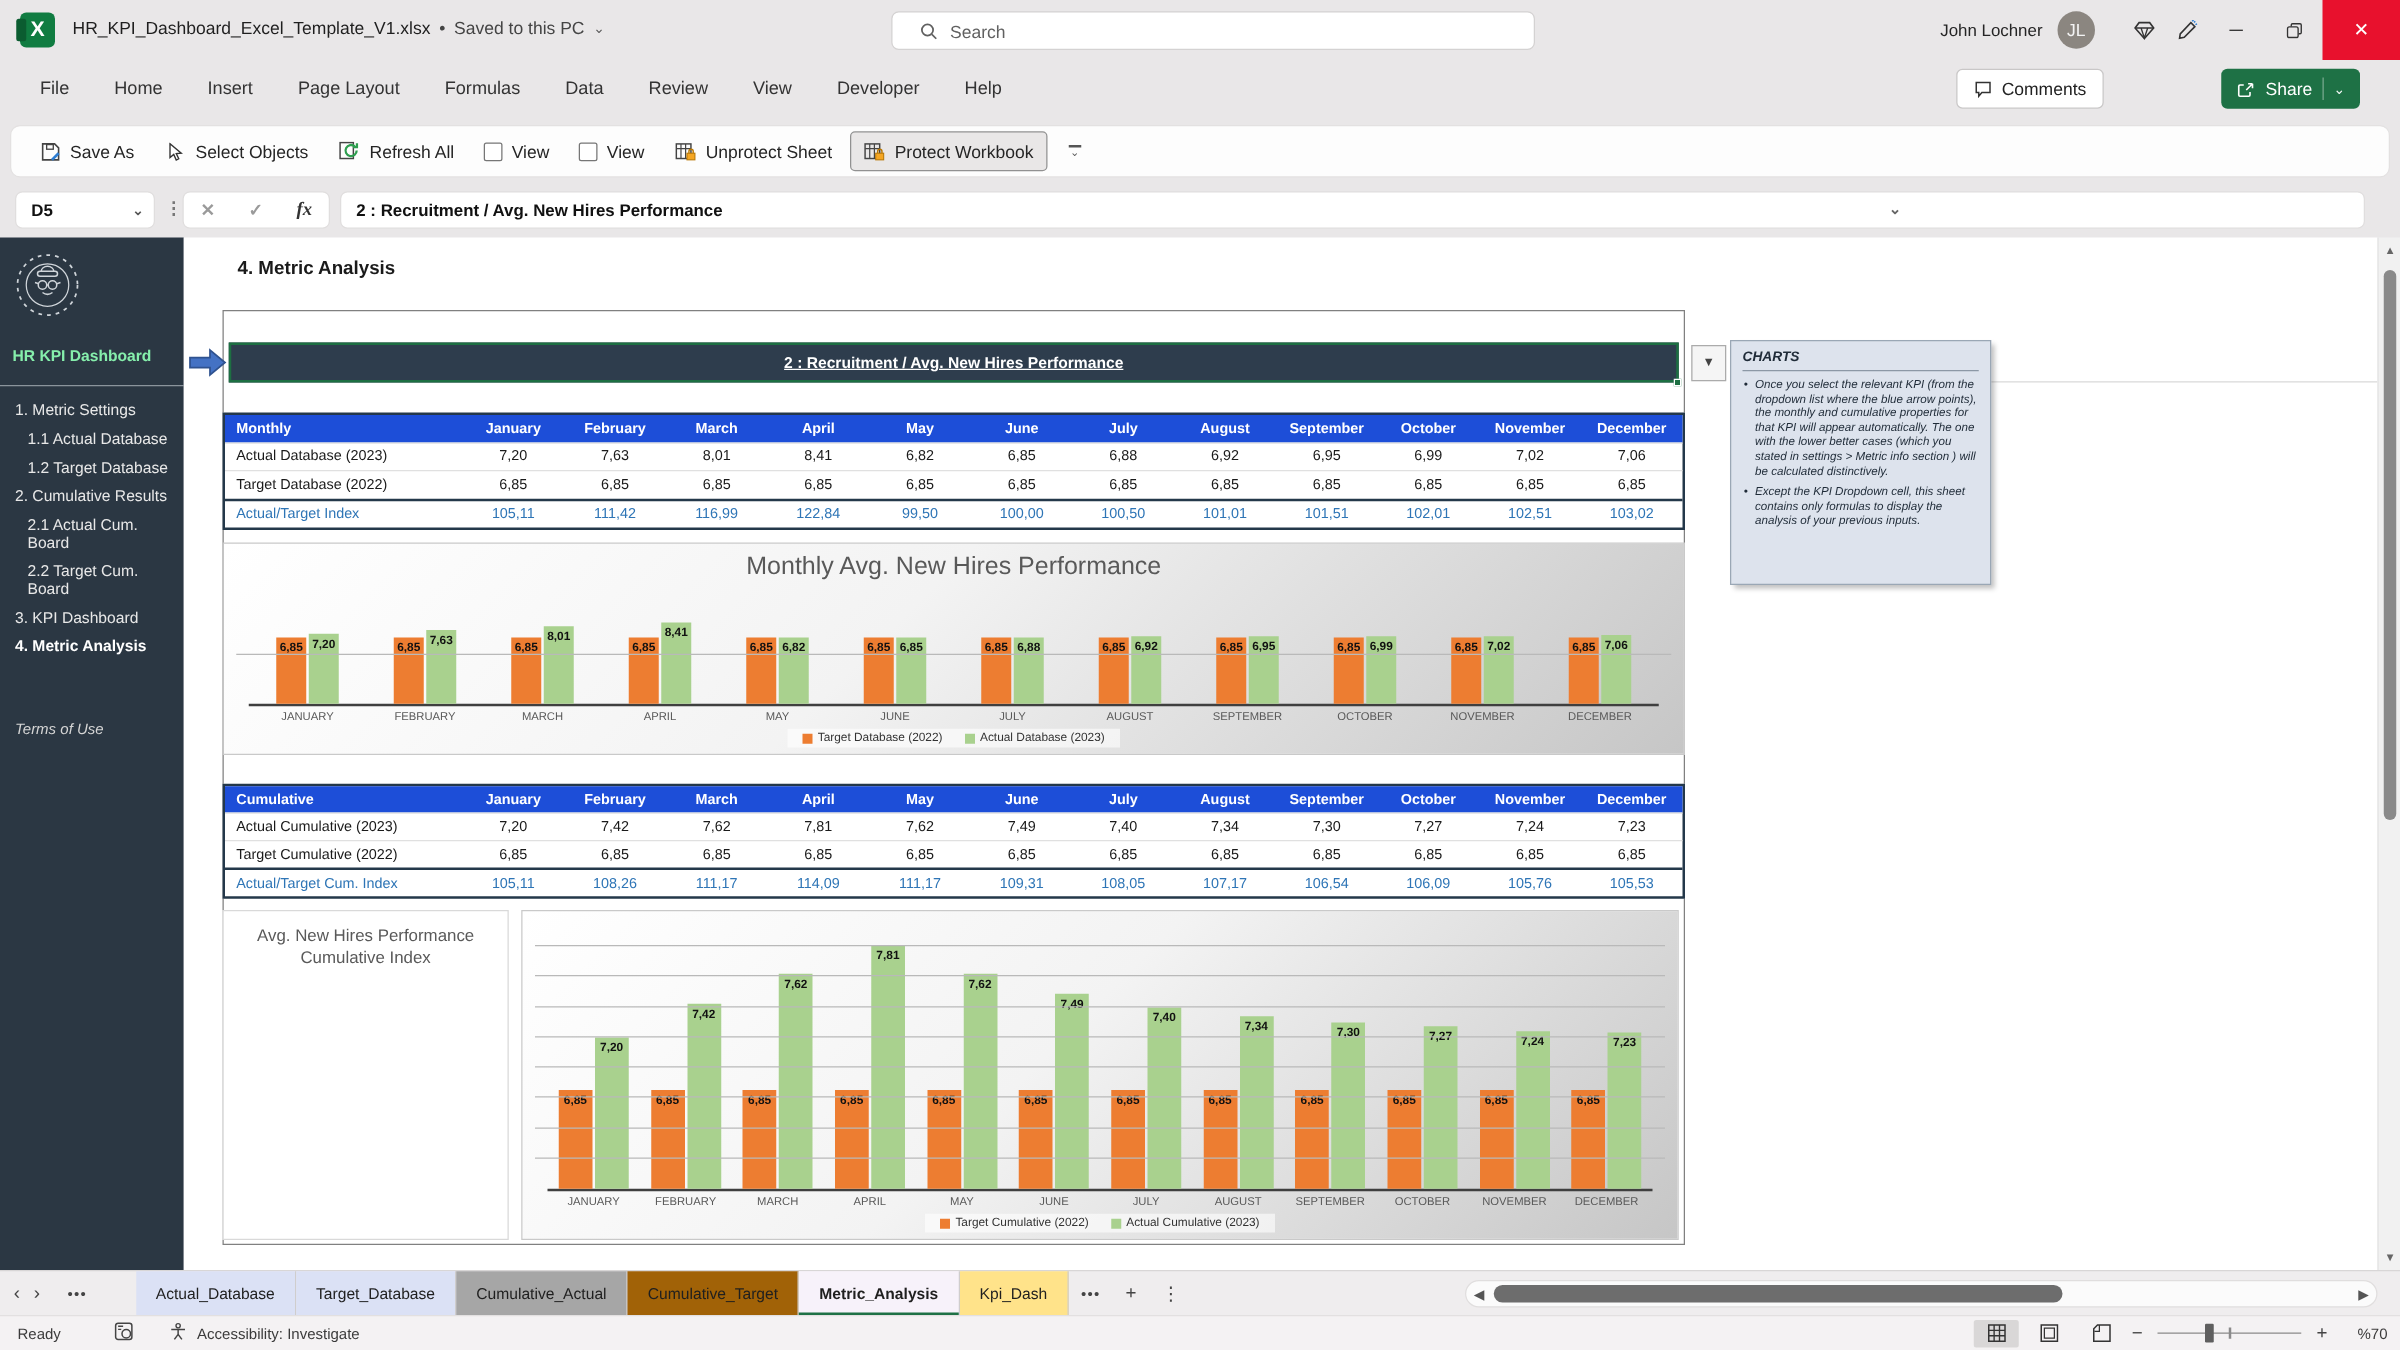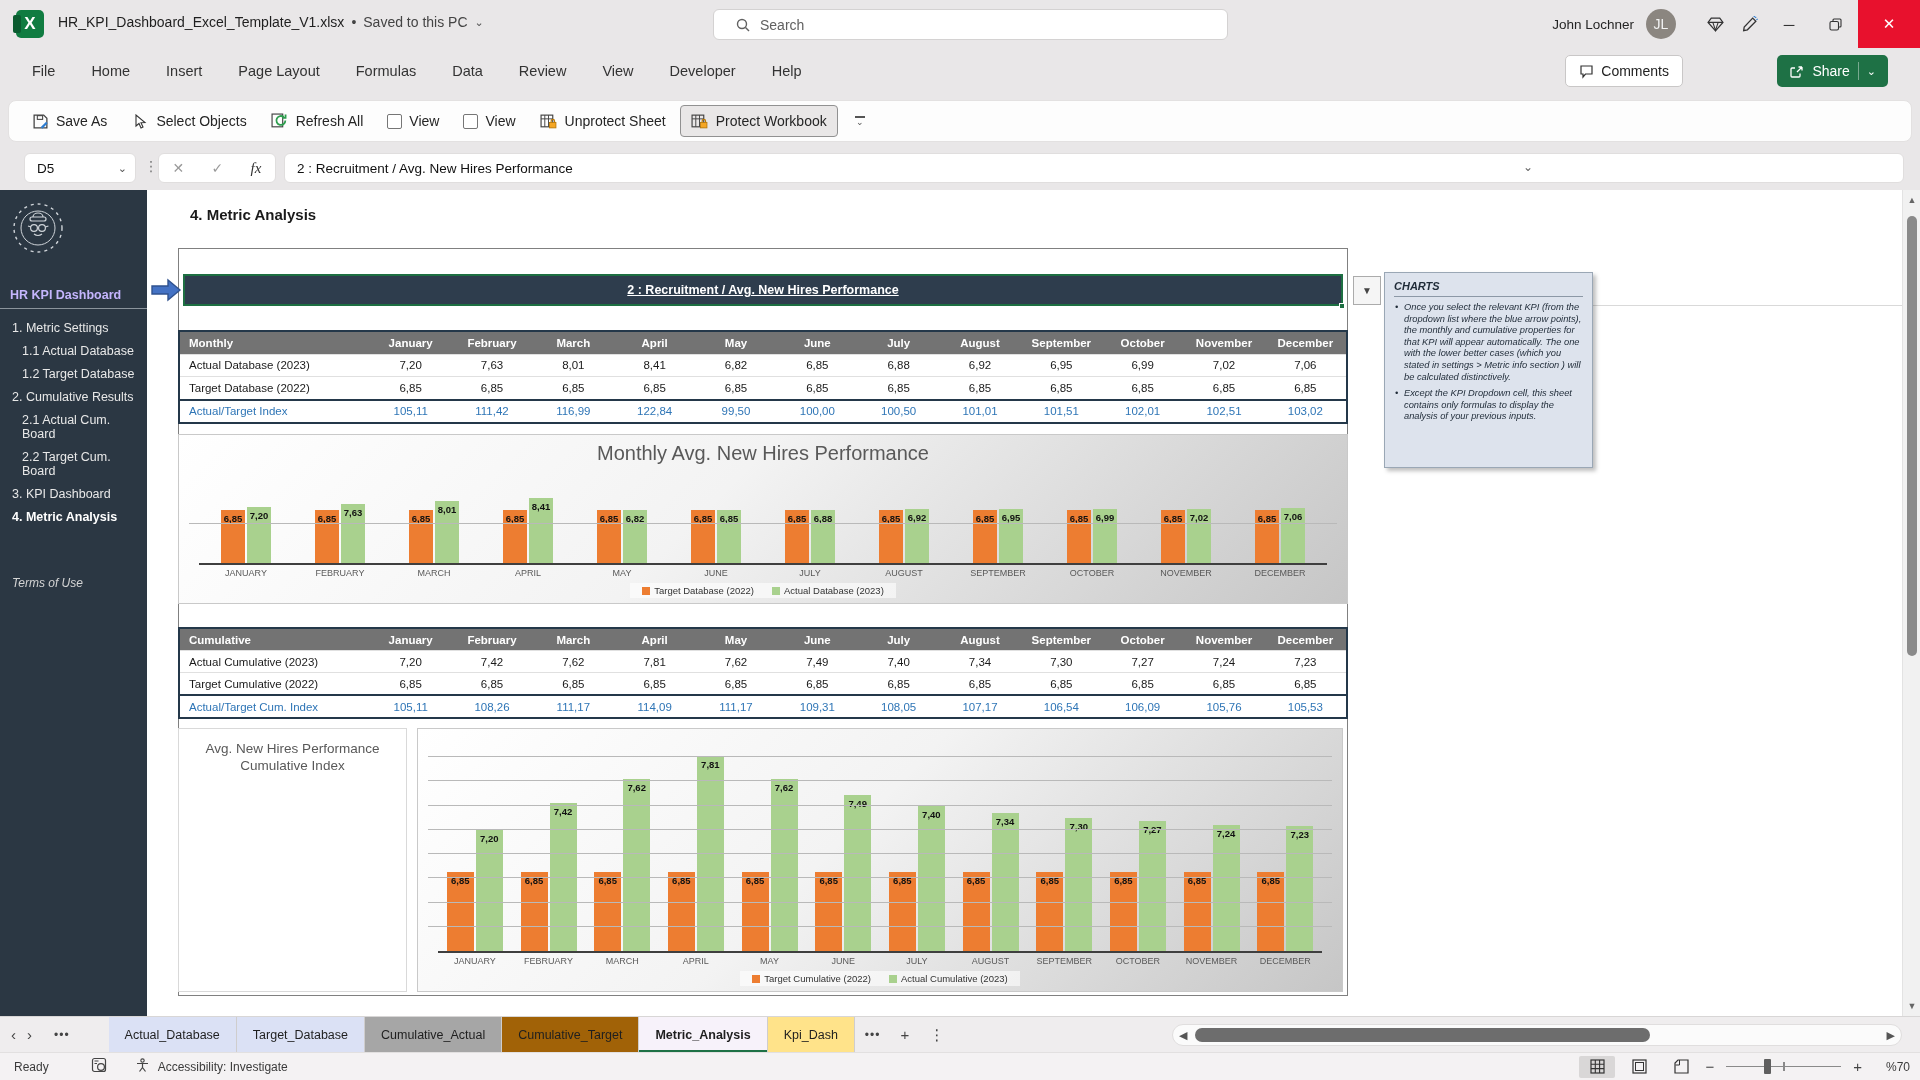--- a/index.html
+++ b/index.html
@@ -33,32 +33,32 @@
   #toolbar { position:absolute; left:8px; top:100px; width:1904px; height:42px; background:#fdfdfd; border:1px solid #e3e1e1; border-radius:8px; display:flex; align-items:center; padding-left:12px; gap:4px; }
   .tool-btn { display:flex; align-items:center; gap:7px; font-size:14px; color:#252525; padding:6px 10px; border-radius:4px; white-space:nowrap; }
   .tool-btn.pressed { border:1px solid #919191; background:#e9e7e7; }
   .cbx { width:15px; height:15px; border:1px solid #767676; background:#fff; border-radius:2px; }
   .ticon { width:18px; height:18px; display:inline-flex; align-items:center; justify-content:center; }
   #tb-overflow { margin-left:8px; color:#555; display:flex; flex-direction:column; align-items:center; width:20px; }
   #tb-overflow .bar { width:10px; height:1.6px; background:#555; margin-bottom:1px; }
   #tb-overflow .c { font-size:9px; line-height:7px; }
 
   
-  #formula-row { position:absolute; left:16px; top:146px; width:1523px; height:44px; }
+  #formula-row { position:absolute; left:4px; top:146px; width:1523px; height:44px;font-weight:bold; }
   #name-box { position:absolute; left:8px; top:7px; width:112px; height:30px; background:#fff; border:1px solid #e0dede; border-radius:6px; display:flex; align-items:center; justify-content:space-between; padding:0 8px 0 12px; font-size:13.5px; color:#111; }
   #fx-dots { position:absolute; left:128px; top:12px; color:#777; font-size:14px; letter-spacing:1px; }
   #fx-group { position:absolute; left:142px; top:7px; width:118px; height:30px; background:#fff; border:1px solid #e0dede; border-radius:6px; display:flex; align-items:center; justify-content:space-around; color:#9a9a9a; font-size:14px; }
   #fx-group .fx { color:#333; font-family:"Liberation Serif", serif; font-style:italic; font-size:15px; }
   #formula-field { position:absolute; left:268px; top:7px; width:1620px; height:30px; background:#fff; border:1px solid #e0dede; border-radius:6px; display:flex; align-items:center; padding-left:12px; font-size:13.5px; color:#111; }
   #formula-expand { position:absolute; right:6px; top:14px; color:#666; font-size:12px; }
 
   
   #sidebar { position:absolute; left:0; top:190px; width:147px; height:826px; background:#2b3743; color:#e8e8e8; }
   #logo { position:absolute; left:12px; top:12px; }
-  #sb-title { position:absolute; left:10px; top:98px; font-size:12.5px; font-weight:bold; color:#c4b5fd; }
+  #sb-title { position:absolute; left:10px; top:88px; font-size:12.5px; font-weight:bold; color:#86efac; }
   #sb-divider { position:absolute; left:0; top:118px; width:147px; height:1px; background:#8b949c; }
   .sb-item { font-size:12.5px; padding:4.5px 4px; cursor:default; }
   .sb-item.ind1 { padding-left:22px; }
   .sb-item.ind0 { padding-left:12px; }
   .sb-item.active { font-weight:bold; color:#fff; }
   #sb-items { position:absolute; left:0; top:126px; width:147px; }
   #sb-footer { position:absolute; left:12px; top:386px; font-style:italic; font-size:12px; color:#d5d5d5; }
 
   
   #sheet { position:absolute; left:147px; top:190px; width:1755px; height:826px; background:#fff; }
@@ -73,21 +73,21 @@
   
   #info-box { position:absolute; left:1237px; top:82px; width:209px; height:196px; background:#dde3ed; border:1px solid #9aa7b5; box-shadow:3px 3px 4px rgba(0,0,0,.25); padding:7px 9px; color:#1f2b38; }
   #info-box h3 { font-size:11px; font-style:italic; border-bottom:1px solid #8c98a6; padding-bottom:4px; margin-bottom:5px; }
   #info-box ul { list-style:none; }
   #info-box li { font-size:9.3px; font-style:italic; line-height:1.25; margin-bottom:5px; padding-left:10px; position:relative; }
   #info-box li::before { content:"•"; position:absolute; left:1px; }
 
   
   .tbl { position:absolute; left:31px; width:1170px; background:#fff; border:2px solid #24384a; display:flex; flex-direction:column; }
   .trow { display:grid; grid-template-columns:190px repeat(12, 1fr); flex:1; align-items:center; }
-  .trow.head { background:#737373; color:#fff; font-weight:bold; }
+  .trow.head { background:#1d4ed8; color:#fff; font-weight:bold; }
   .trow.body { border-top:1px solid #e0e0e0; color:#1a1a1a; }
   .trow.index { border-top:2px solid #24384a; color:#2e75b6; }
   .tcell { font-size:11.5px; text-align:center; }
   .tcell.lbl { text-align:left; padding-left:9px; }
 
   
   .chart-panel { position:absolute; border:1px solid #c9c9c9; background:linear-gradient(135deg,#ffffff 0%,#f3f3f3 45%,#c6c6c6 100%); display:flex; flex-direction:column; padding:4px 10px 3px; }
   .chart-title { text-align:center; color:#595959; font-size:20px; margin:3px 0 2px; }
   .plot { flex:1; position:relative; margin:6px 10px 0; border-bottom:2px solid #3f3f3f; }
   .gridline { position:absolute; left:-10px; right:-10px; height:1px; background:#b9b9b9; }

